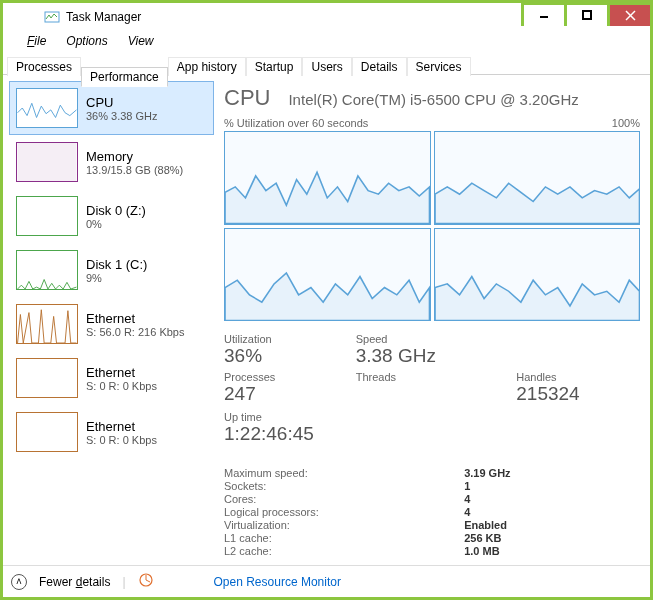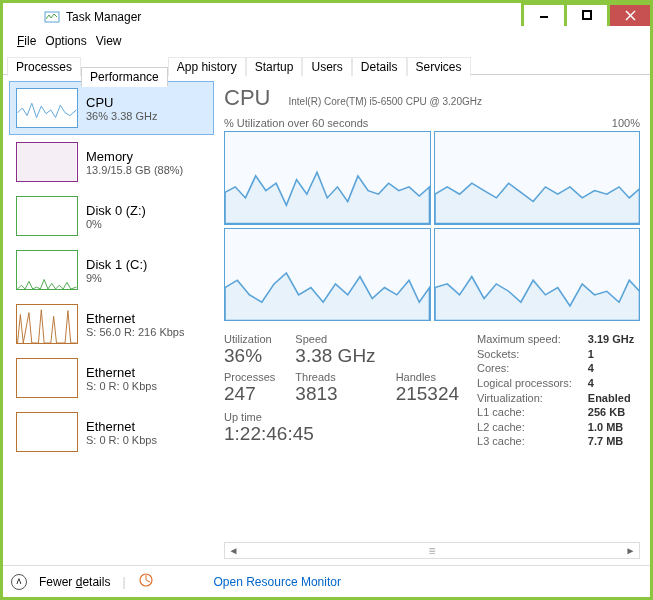--- a/index.html
+++ b/index.html
@@ -4,44 +4,44 @@
 <style>
   * { box-sizing: border-box; margin: 0; padding: 0; }
   body { font-family: "Segoe UI", Tahoma, sans-serif; font-size: 12px; background: #fff; }
   .window { width: 653px; height: 600px; border: 3px solid #8cc63f; background: #fff; display: flex; flex-direction: column; position: relative; }
   .titlebar { height: 28px; background: #fff; display: flex; align-items: center; padding-left: 6px; margin-left: 35px; }
   .titlebar-icon { width: 16px; height: 16px; margin-right: 6px; display: inline-flex; }
   .titlebar-text { font-size: 12px; color: #000; }
   .window-controls { margin-left: auto; display: flex; height: 100%; margin-top:-3px; margin-right:-3px; }
   .winbtn { width: 46px; height: 24px; display: flex; align-items: center; justify-content: center; border:3px solid #8cc63f; border-bottom:none; margin-left:-3px;}
   .winbtn.close { background: #c75050; color: #fff;  }
-  .menubar { height: 20px; padding: 0 14px; display: flex; gap: 9px; align-items: center; font-size: 12px; }
+  .menubar { height: 20px; padding: 0 24px; display: flex; gap: 20px; align-items: center; font-size: 12px; font-style: italic; }
   .menubar span { cursor: default; }
   .tabstrip { height: 22px; border-bottom: 1px solid #d0d0d0; display: flex; align-items: flex-end; padding-left: 4px; gap: 0; margin-top:2px; }
   .tab { padding: 2px 8px; font-size: 12px; border: 1px solid transparent; border-bottom: none; cursor: default; position: relative; top: 13px; background:#fff; }
   .tab.active { border: 1px solid #d0d0d0; border-bottom: 1px solid #fff; background: #fff; z-index:2; }
   .tab:not(.active){ border:1px solid #e8e8e8; border-bottom:none; top:2px;}
   .content { flex: 1; display: flex; overflow: hidden; padding: 6px; gap: 6px; }
   .sidebar { width: 205px; display: flex; flex-direction: column; overflow-y: auto; }
   .side-item { display: flex; gap: 8px; padding: 6px 6px; cursor: default; border: 1px solid transparent; }
   .side-item.selected { background: #d9ecff; border: 1px solid #7eb4e8; }
   .thumb { width: 62px; height: 40px; border: 1px solid #999; background: #fff; flex-shrink: 0; position: relative; overflow:hidden; }
   .thumb svg { width: 100%; height: 100%; display:block;}
   .side-label { display: flex; flex-direction: column; justify-content: center; }
   .side-title { font-size: 13px; color: #000; }
   .side-sub { font-size: 11px; color: #555; }
   .main { flex: 1; display: flex; flex-direction: column; overflow: hidden; padding: 4px 4px 0 4px; }
   .main-header { display: flex; align-items: baseline; gap: 18px; margin-bottom: 4px; }
   .main-title { font-size: 22px; color: #666; font-weight:400; }
-  .main-sub { font-size: 10px; color: #666; }
+  .main-sub { font-size: 15px; color: #666; }
   .chart-label-row { display: flex; justify-content: space-between; font-size: 11px; color: #666; margin: 2px 0; }
   .chart-grid { display: grid; grid-template-columns: 1fr 1fr; grid-template-rows: 1fr 1fr; gap: 3px; height: 190px; }
   .chart-cell { border: 1px solid #5aa3d8; background: #f7fbff; position: relative; overflow:hidden; }
   .chart-cell svg { width:100%; height:100%; display:block; }
-  .stats { display: flex; margin-top: 12px; gap: 18px; font-size: 12px; }
+  .stats { display: flex; margin-top: 12px; gap: 18px; font-size: 12px; flex-direction: column; }
   .stats-left { display: grid; grid-template-columns: auto auto auto; column-gap: 20px; row-gap: 0; }
   .stat-label { font-size: 11px; color: #666; }
   .stat-value { font-size: 19px; color: #555; margin-bottom: 4px; }
   .stats-right { display: grid; grid-template-columns: auto auto; column-gap: 16px; row-gap: 1px; font-size: 11px; }
   .stats-right .k { color: #666; }
   .stats-right .v { color: #333; text-align: left; font-weight: bold; }
   .uptime-block { margin-top: 2px; }
   .hscroll { height: 17px; display: flex; align-items: center; margin-top: auto; border:1px solid #ddd; }
   .hscroll .arrow { width: 17px; height: 15px; display:flex; align-items:center; justify-content:center; color:#666; font-size:10px; }
   .hscroll .track { flex:1; display:flex; align-items:center; justify-content:center; color:#aaa; }
@@ -219,21 +219,20 @@
               <div class="stat-label">Speed</div>
               <div class="stat-value">3.38 GHz</div>
             </div>
             <div></div>
             <div>
               <div class="stat-label">Processes</div>
               <div class="stat-value">247</div>
             </div>
             <div>
               <div class="stat-label">Threads</div>
-              <div class="stat-value">3813</div>
             </div>
             <div>
               <div class="stat-label">Handles</div>
               <div class="stat-value">215324</div>
             </div>
           </div>
           <div class="uptime-block">
             <div class="stat-label">Up time</div>
             <div class="stat-value">1:22:46:45</div>
           </div>

